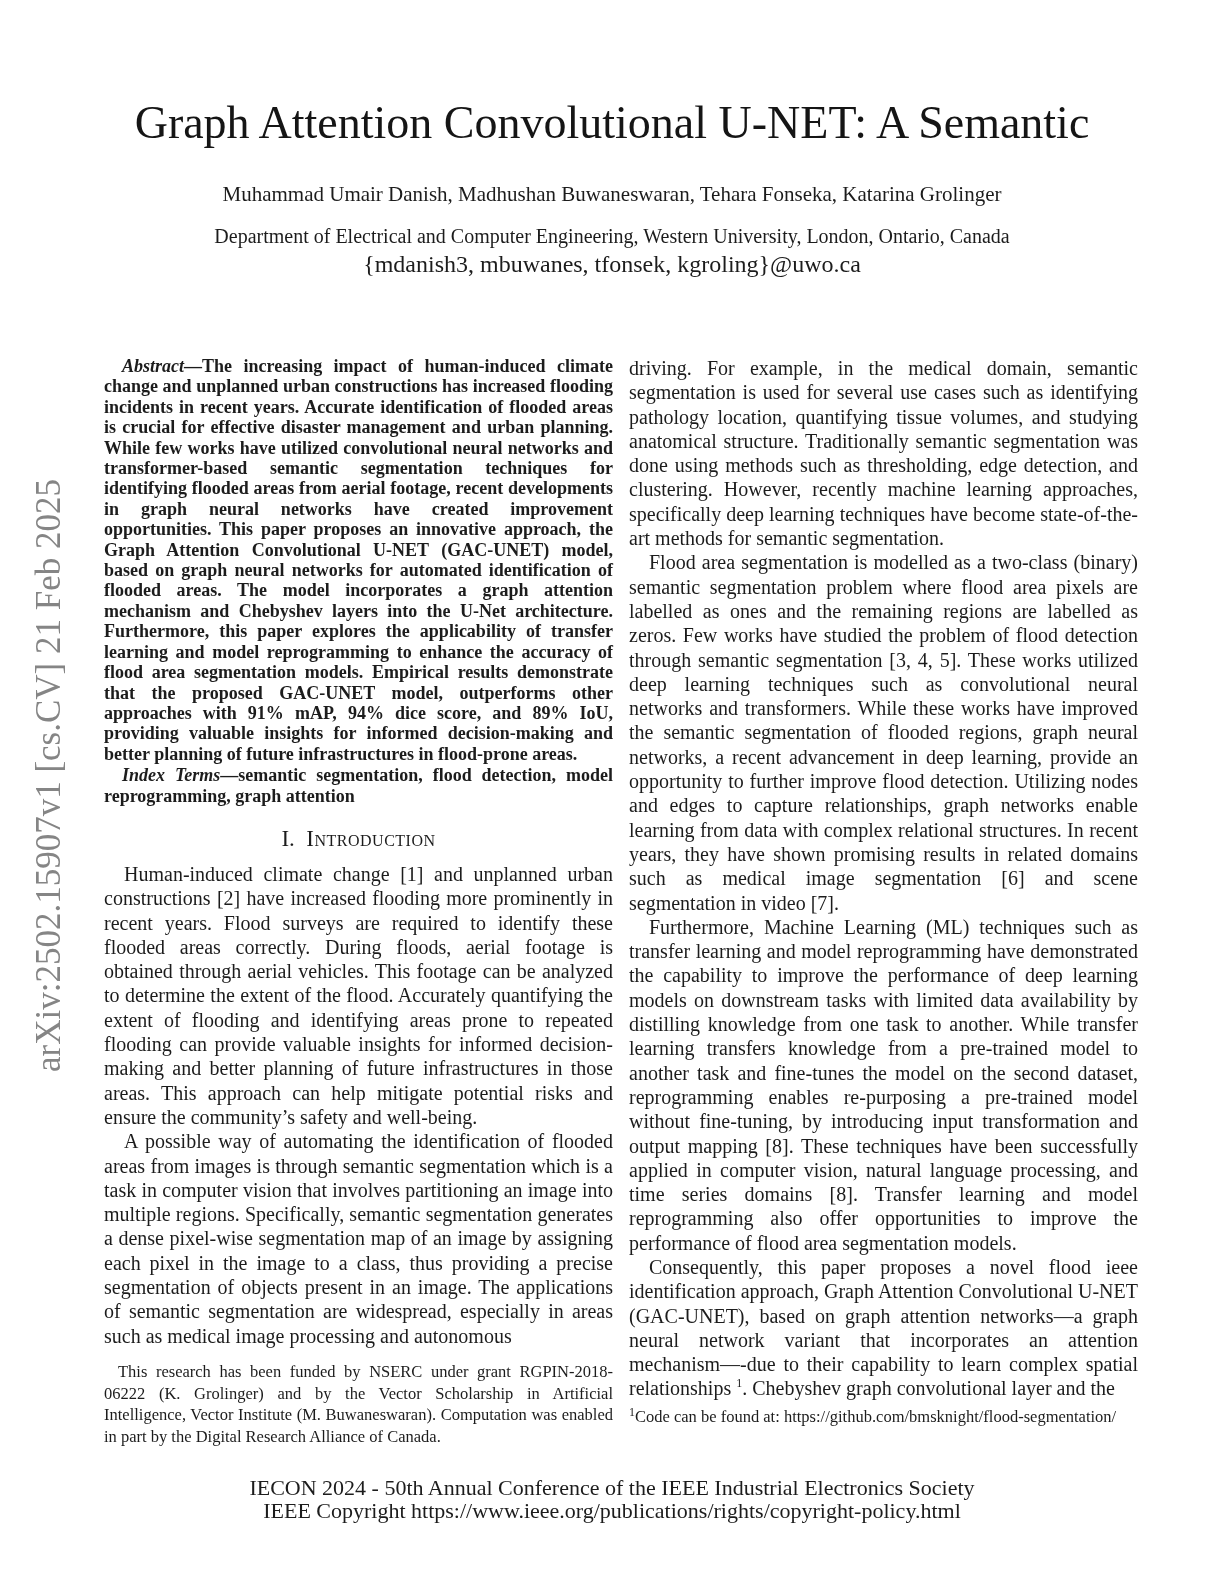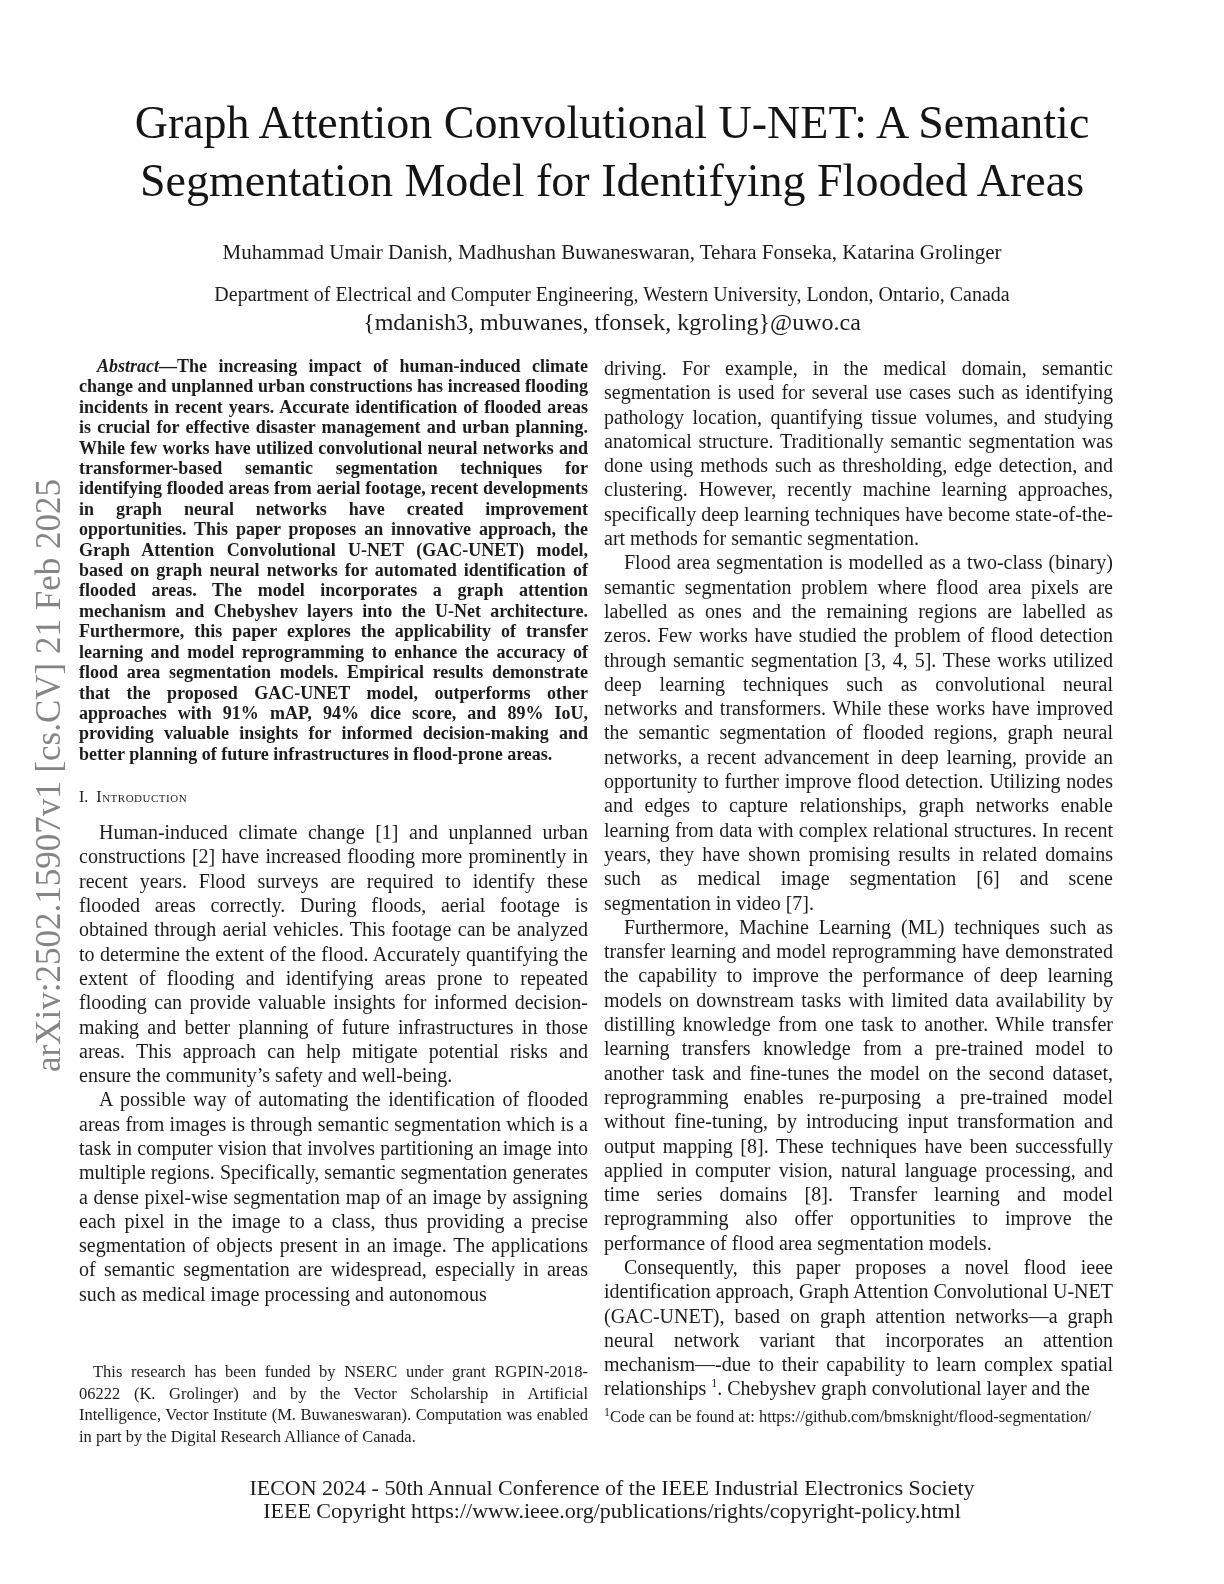--- a/index.html
+++ b/index.html
@@ -35,21 +35,21 @@
   .header { position: absolute; top: 94px; left: 0; width: 100%; text-align: center; }
   .title { font-size: 46px; line-height: 58px; font-weight: normal; color: #151515; }
   .authors { margin-top: 29px; font-size: 21px; line-height: 26px; text-align: center; }
   .affiliation { margin-top: 16px; font-size: 20px; line-height: 26px; }
   .email { margin-top: 2px; font-size: 24px; line-height: 26px; }
 
   
   .columns {
     position: absolute;
     top: 356px;
-    left: 79px;
+    left: 104px;
     width: 1034px;
     height: 1092px;
     display: flex;
     gap: 16px;
   }
   .col {
     width: 510px;
     height: 100%;
     display: flex;
     flex-direction: column;
@@ -59,22 +59,22 @@
     font-weight: bold;
     font-size: 18px;
     line-height: 20.4px;
     text-align: justify;
     text-indent: 18px;
   }
   .index-terms { margin-top: 1px; }
   .lead-italic { font-style: italic; }
 
   .section-heading {
-    text-align: left;
-    font-size: 16px;
+    text-align: center;
+    font-size: 23px;
     line-height: 24px;
     margin-top: 21px;
     margin-bottom: 11px;
     font-weight: normal;
   }
   .sc { font-variant: small-caps; letter-spacing: 0.5px; }
 
   .body-text { font-size: 20px; line-height: 24.3px; text-align: justify; }
   .body-text p { text-indent: 20px; }
   .body-text p.noindent { text-indent: 0; }
@@ -105,32 +105,34 @@
 </head>
 <body>
 
 <div class="page">
 
   <div class="arxiv-banner">arXiv:2502.15907v1  [cs.CV]  21 Feb 2025</div>
 
   <div class="header">
     <div class="title">
       <div>Graph Attention Convolutional U-NET: A Semantic</div>
-      <div>Segmentation Model for Identifying Flooded Areas</div>
     </div>
     <div class="authors">Muhammad Umair Danish, Madhushan Buwaneswaran, Tehara Fonseka, Katarina Grolinger</div>
     <div class="affiliation">Department of Electrical and Computer Engineering, Western University, London, Ontario, Canada</div>
     <div class="email">{mdanish3, mbuwanes, tfonsek, kgroling}@uwo.ca</div>
   </div>
 
   <div class="columns">
 
     <div class="col">
       <div class="abstract">
         <span class="lead-italic">Abstract</span><span>—The increasing impact of human-induced climate change and unplanned urban constructions has increased flooding incidents in recent years. Accurate identification of flooded areas is crucial for effective disaster management and urban planning. While few works have utilized convolutional neural networks and transformer-based semantic segmentation techniques for identifying flooded areas from aerial footage, recent developments in graph neural networks have created improvement opportunities. This paper proposes an innovative approach, the Graph Attention Convolutional U-NET (GAC-UNET) model, based on graph neural networks for automated identification of flooded areas. The model incorporates a graph attention mechanism and Chebyshev layers into the U-Net architecture. Furthermore, this paper explores the applicability of transfer learning and model reprogramming to enhance the accuracy of flood area segmentation models. Empirical results demonstrate that the proposed GAC-UNET model, outperforms other approaches with 91% mAP, 94% dice score, and 89% IoU, providing valuable insights for informed decision-making and better planning of future infrastructures in flood-prone areas.</span>
+      </div>
+      <div class="index-terms">
+        <span class="lead-italic">Index Terms</span><span>—semantic segmentation, flood detection, model reprogramming, graph attention</span>
       </div>
       <div class="section-heading">
         <span>I.</span>&nbsp;&nbsp;<span class="sc">Introduction</span>
       </div>
       <div class="body-text">
         <p>Human-induced climate change [1] and unplanned urban constructions [2] have increased flooding more prominently in recent years. Flood surveys are required to identify these flooded areas correctly. During floods, aerial footage is obtained through aerial vehicles. This footage can be analyzed to determine the extent of the flood. Accurately quantifying the extent of flooding and identifying areas prone to repeated flooding can provide valuable insights for informed decision-making and better planning of future infrastructures in those areas. This approach can help mitigate potential risks and ensure the community’s safety and well-being.</p>
         <p>A possible way of automating the identification of flooded areas from images is through semantic segmentation which is a task in computer vision that involves partitioning an image into multiple regions. Specifically, semantic segmentation generates a dense pixel-wise segmentation map of an image by assigning each pixel in the image to a class, thus providing a precise segmentation of objects present in an image. The applications of semantic segmentation are widespread, especially in areas such as medical image processing and autonomous</p>
       </div>
       <div class="footnote funding-footnote">This research has been funded by NSERC under grant RGPIN-2018-06222 (K. Grolinger) and by the Vector Scholarship in Artificial Intelligence, Vector Institute (M. Buwaneswaran). Computation was enabled in part by the Digital Research Alliance of Canada.</div>
     </div>

